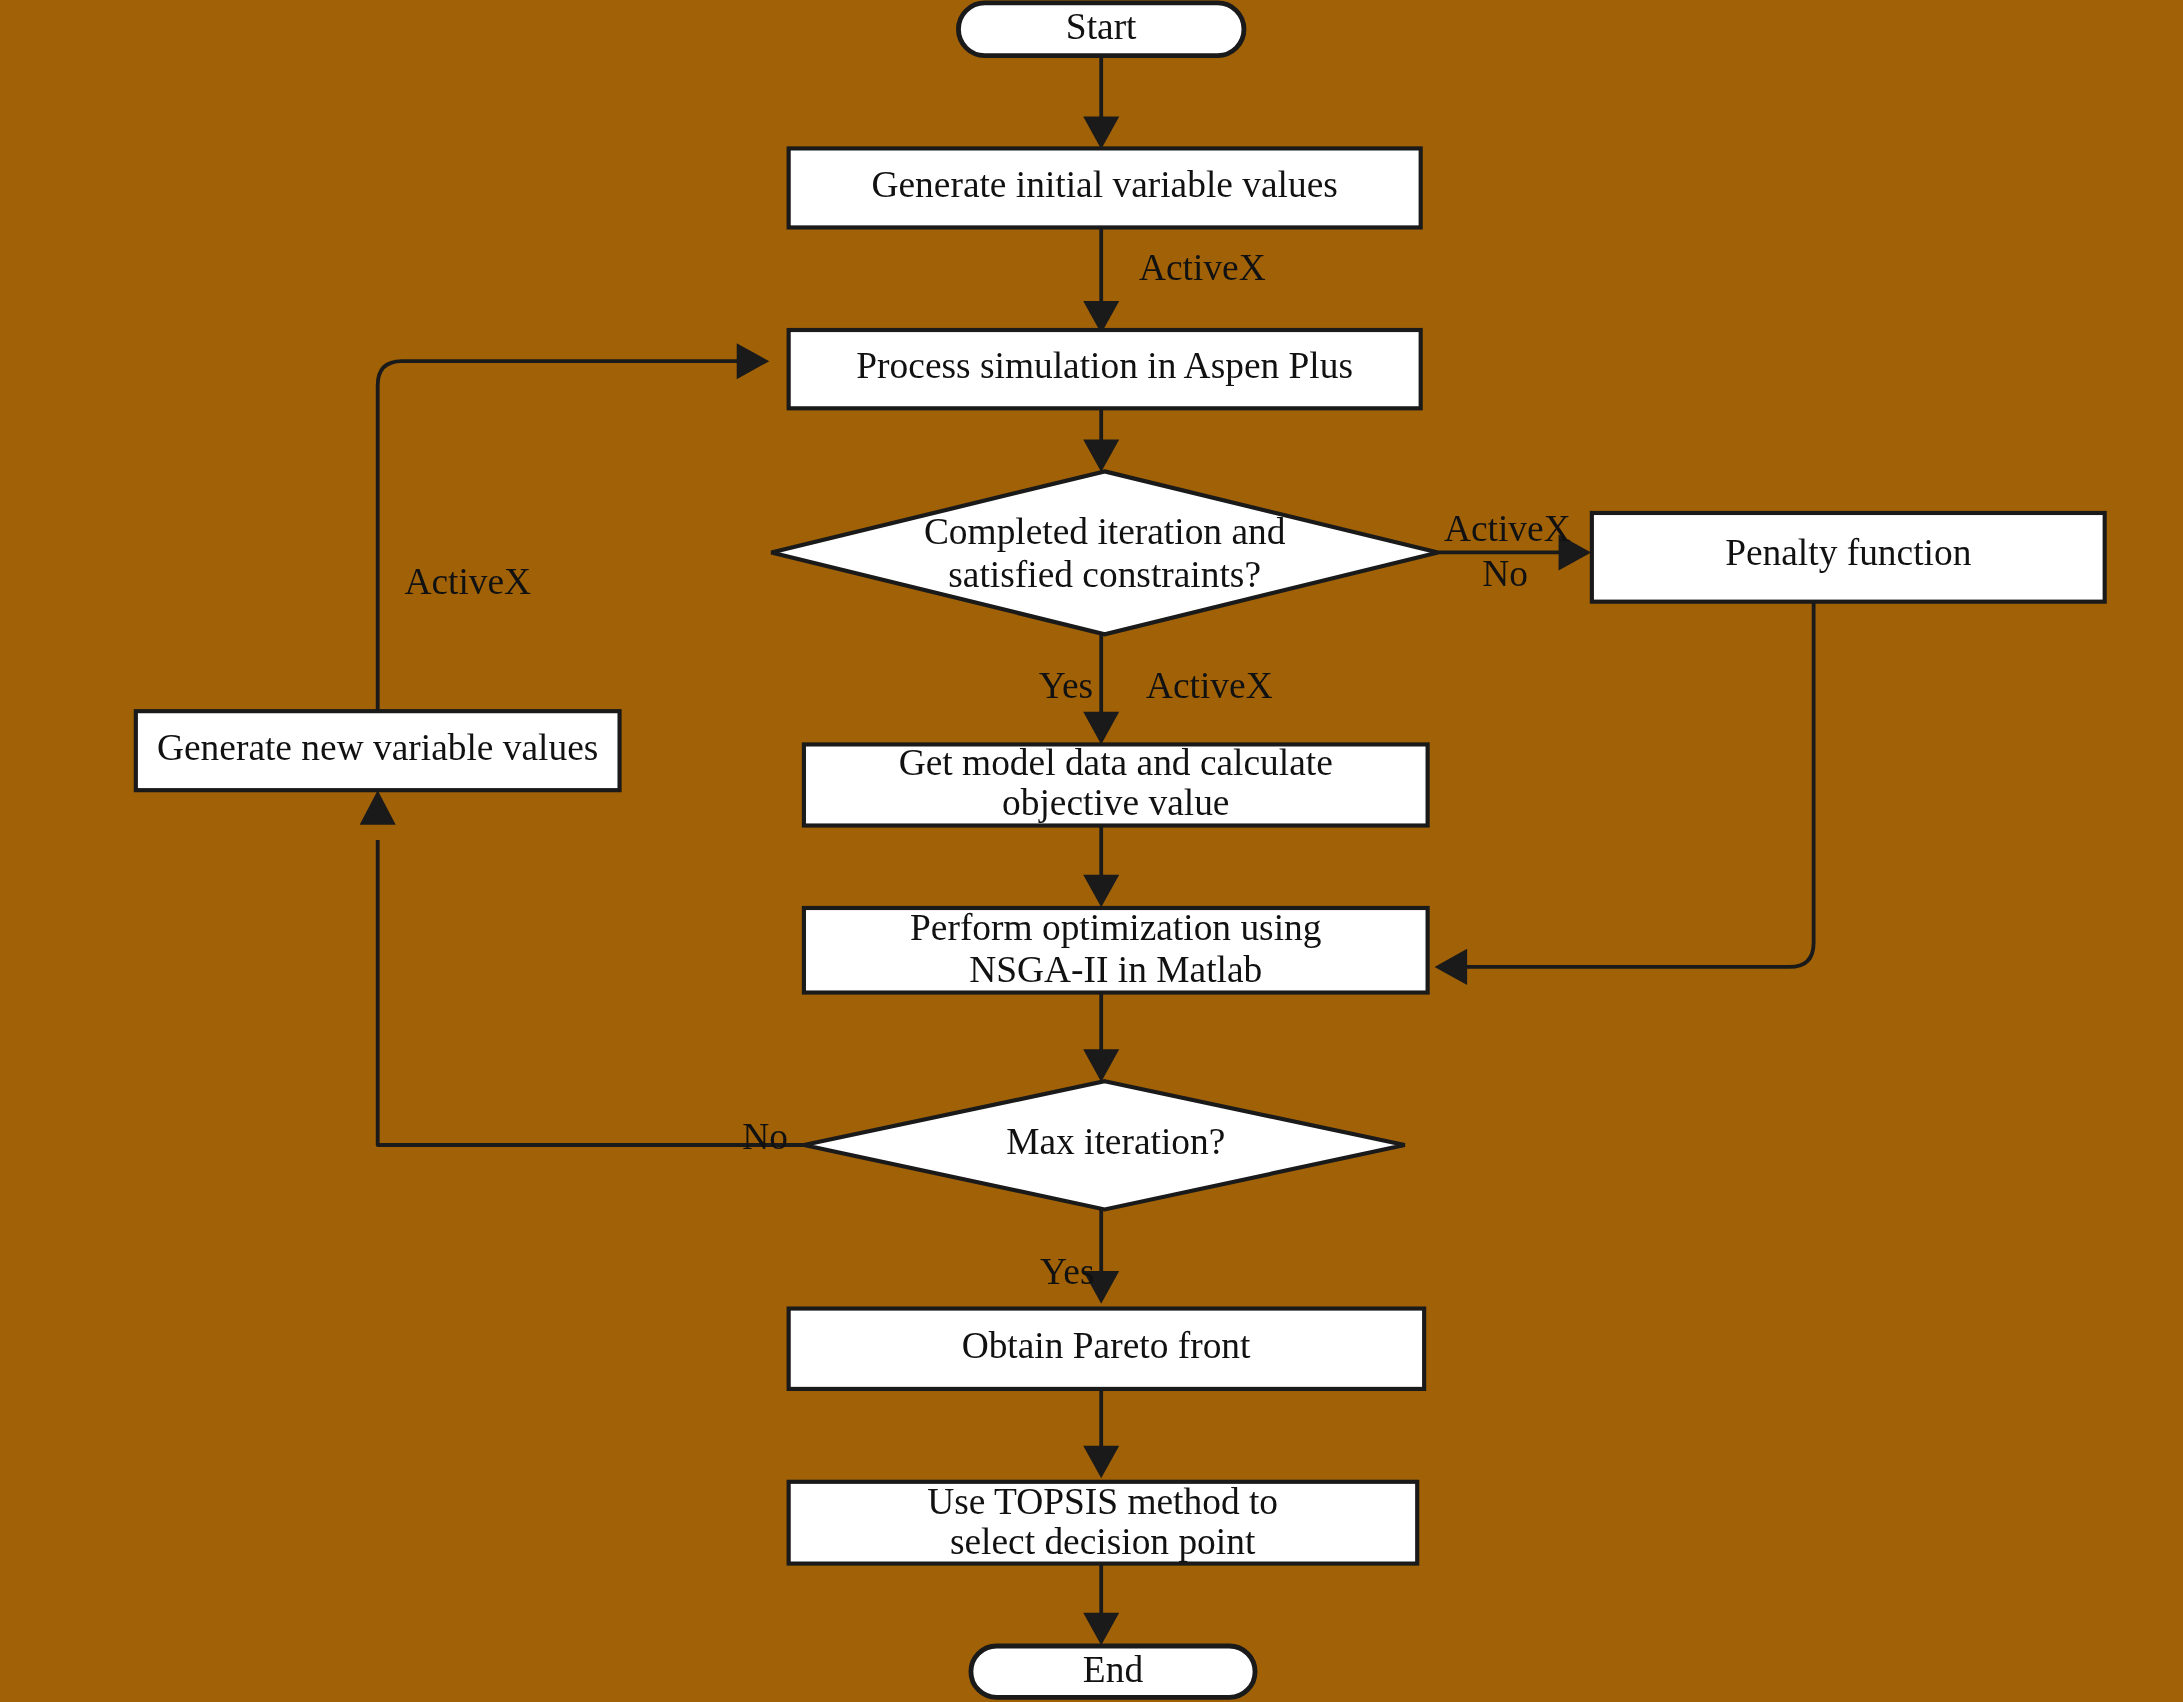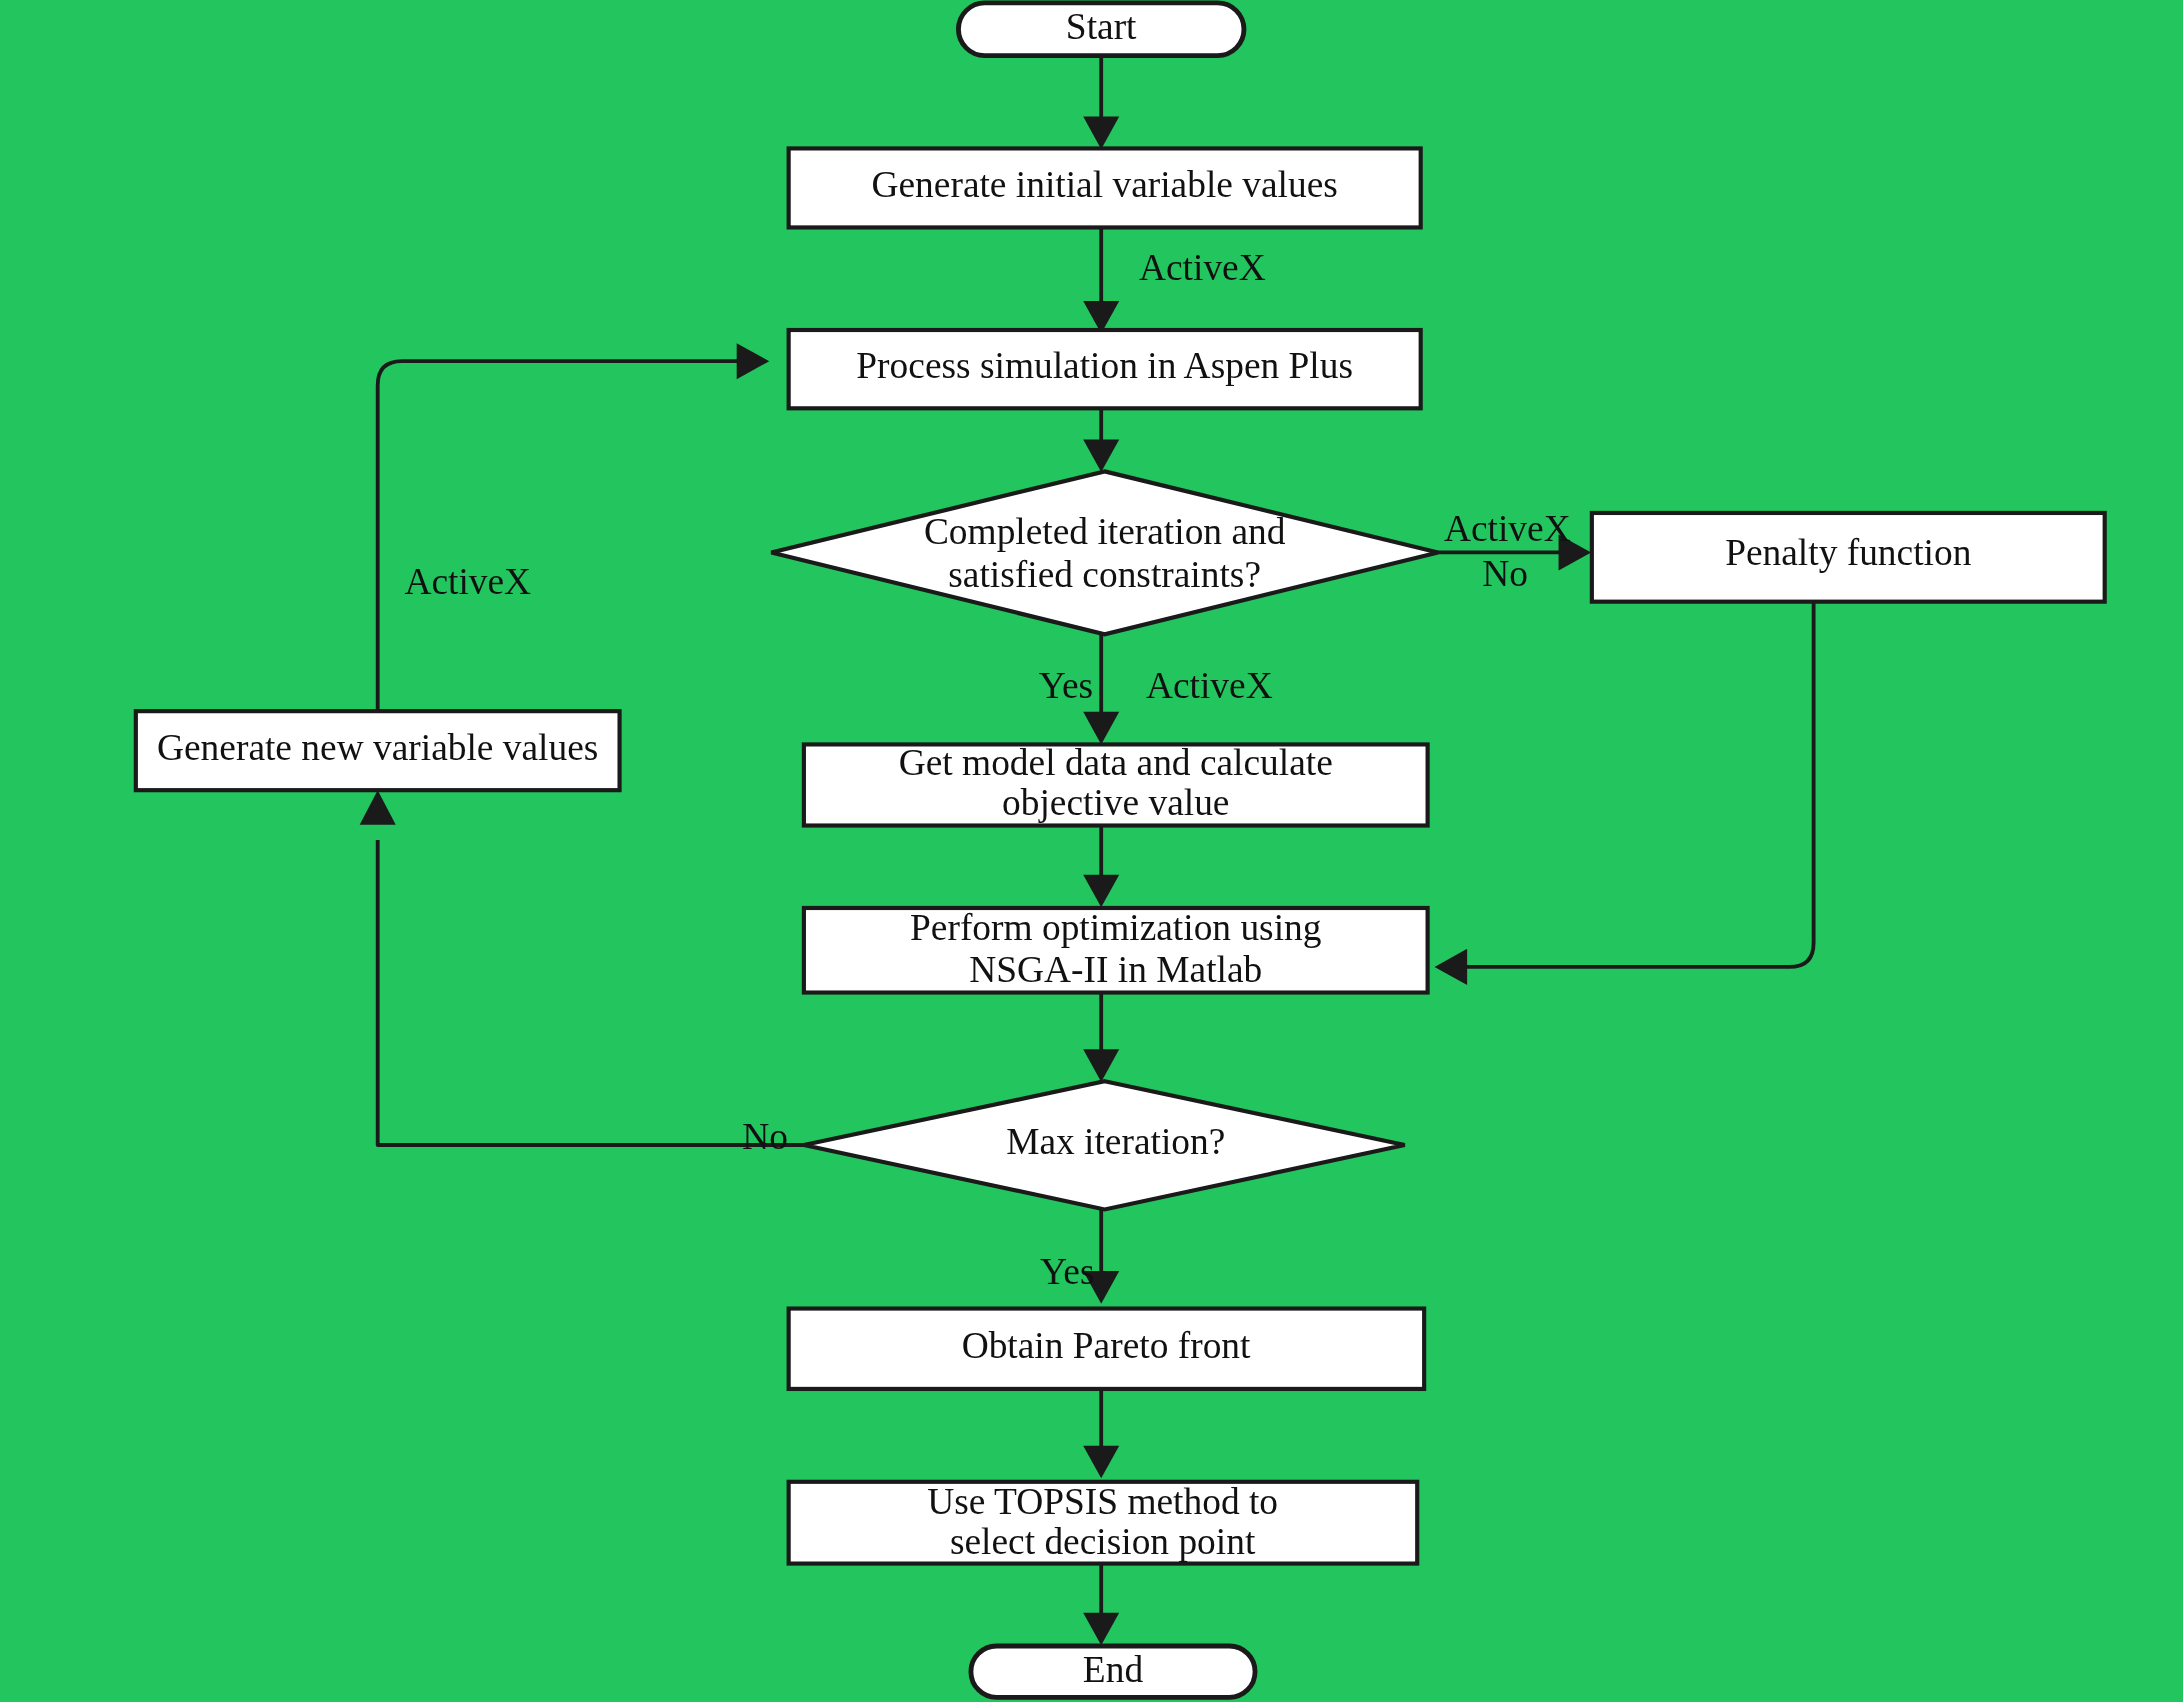--- a/index.html
+++ b/index.html
@@ -4,21 +4,21 @@
 <style>
   html, body {
     margin: 0;
     padding: 0;
     background: #ffffff;
   }
   #page {
     position: relative;
     width: 2183px;
     height: 1703px;
-    background: #22c55e;
+    background: #a16207;
     overflow: hidden;
     font-family: "Liberation Serif", "DejaVu Serif", serif;
     text-decoration: underline;
   }
   svg#flow {
     position: absolute;
     left: 0;
     top: 0;
     width: 2183px;
     height: 1703px;

